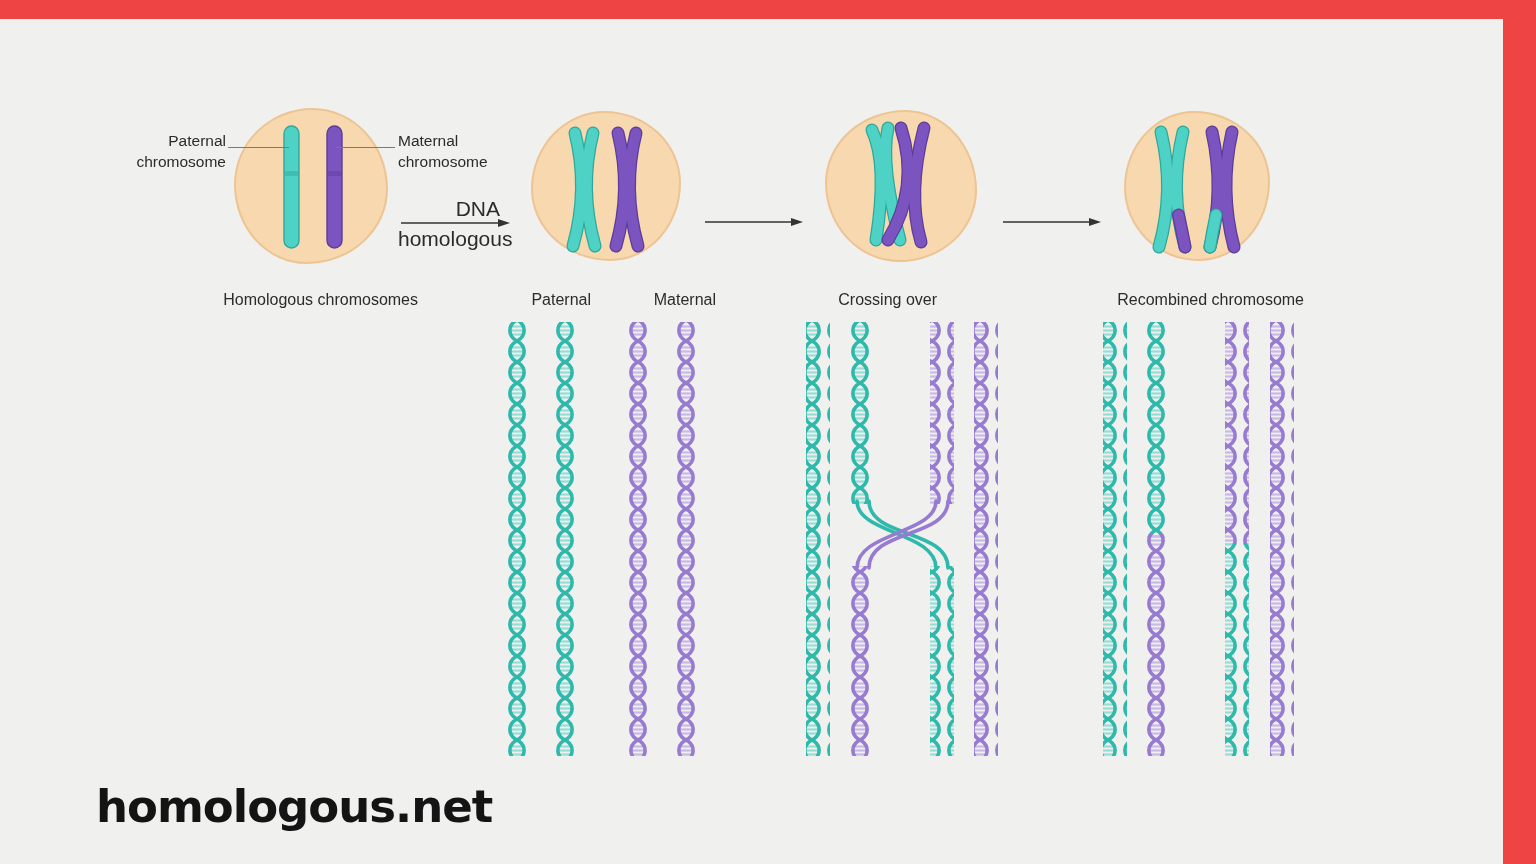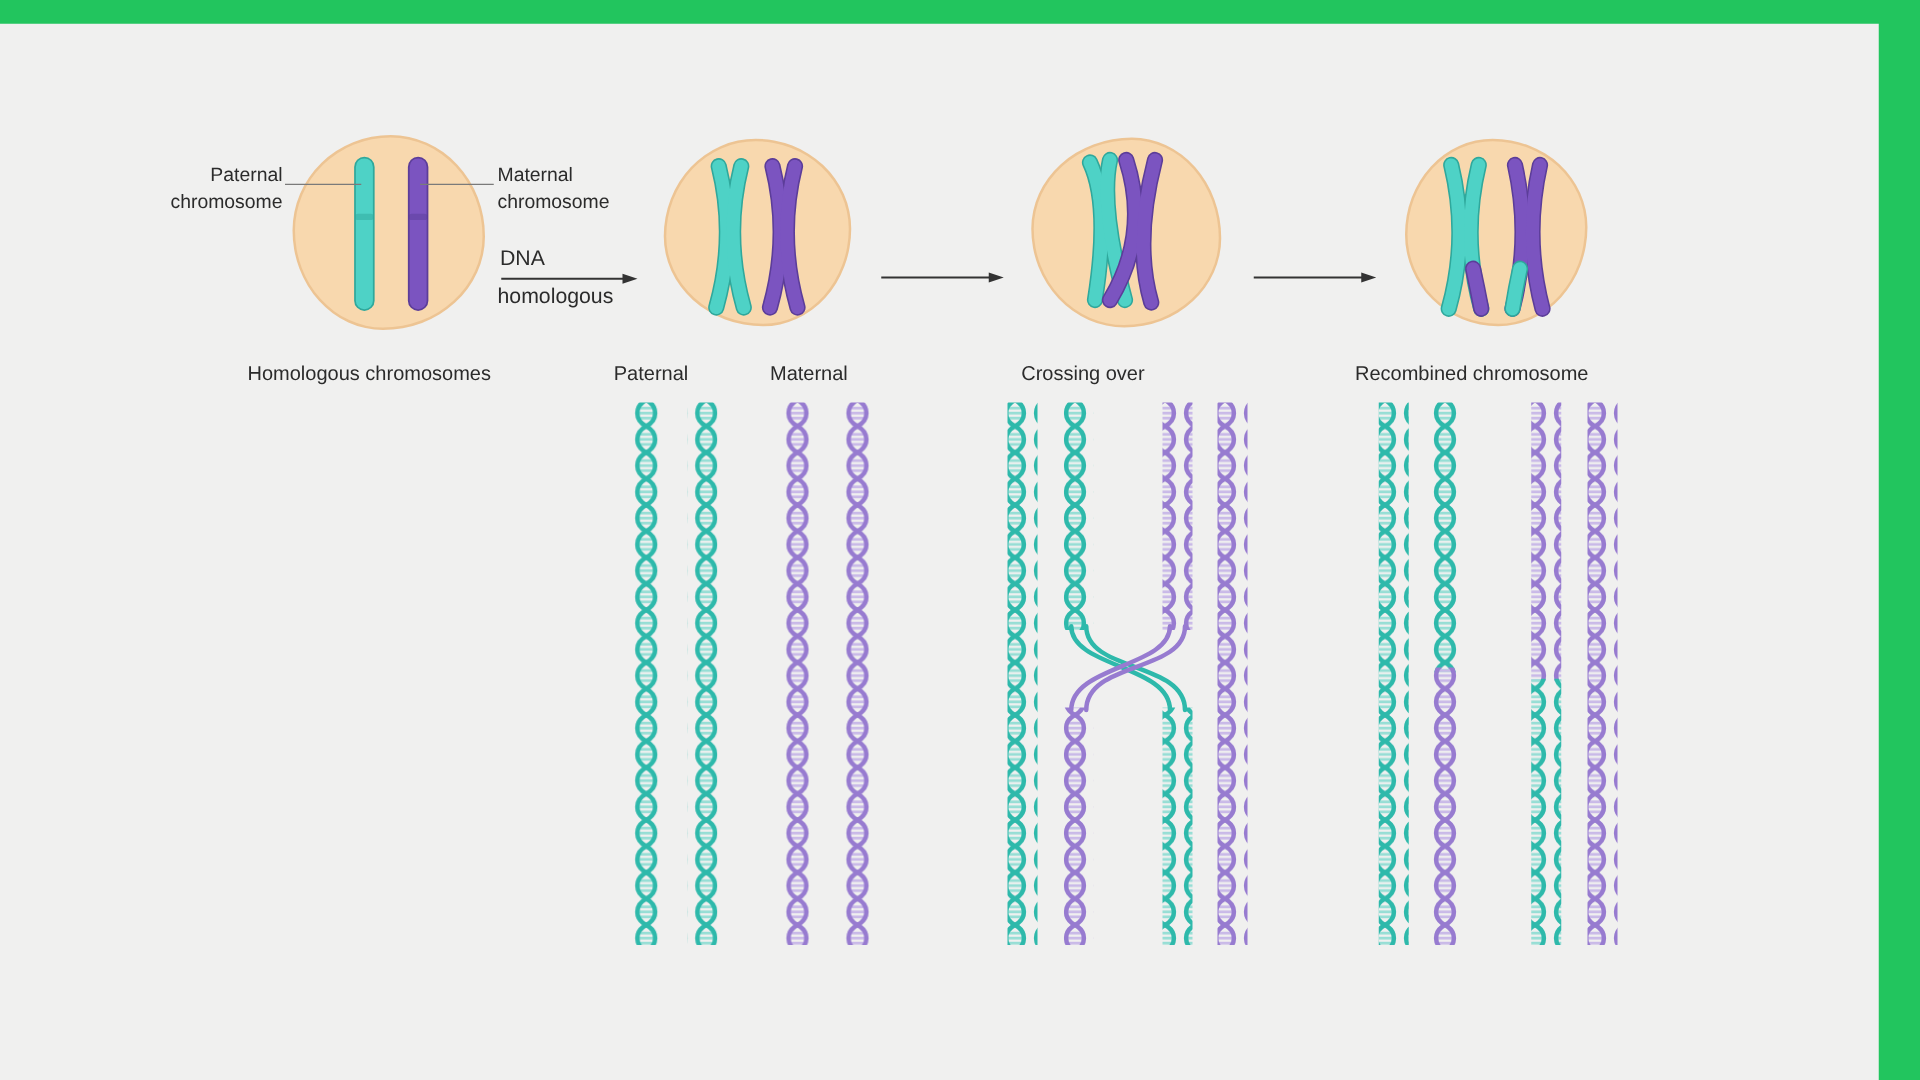--- a/index.html
+++ b/index.html
@@ -1,28 +1,28 @@
 <!DOCTYPE html>
 <html><head>
 <meta charset="utf-8">
 <style>
   html,body{margin:0;padding:0;background:#ffffff;}
-  .page{position:relative;width:1536px;height:864px;background:#22c55e;overflow:hidden;
+  .page{position:relative;width:1536px;height:864px;background:#ef4444;overflow:hidden;
         font-family:"Liberation Sans", sans-serif;}
   .panel{position:absolute;left:0;top:19px;width:1503px;height:845px;background:#f0f0ef;}
   .cell{position:absolute;background:#f8d8ae;border:2px solid #edc493;box-sizing:border-box;}
   .cell svg{position:absolute;left:0;top:0;}
   .blob1{border-radius:51% 49% 53% 47% / 49% 52% 48% 51%;}
   .blob2{border-radius:49% 51% 47% 53% / 52% 48% 52% 48%;}
   .blob3{border-radius:53% 47% 51% 49% / 48% 53% 47% 52%;}
   .blob4{border-radius:48% 52% 49% 51% / 51% 47% 53% 49%;}
   .callout{position:absolute;font-size:15.5px;line-height:21px;color:#2b2b2b;}
   .pointer-line{position:absolute;height:1px;background:#7a7a7a;z-index:5;}
-  .stage-label{position:absolute;top:291px;font-size:16px;color:#2b2b2b;text-align:left;}
-  .proc-label{position:absolute;font-size:17px;color:#2b2b2b;text-align:left;}
+  .stage-label{position:absolute;top:291px;font-size:16px;color:#2b2b2b;text-align:right;}
+  .proc-label{position:absolute;font-size:21px;color:#2b2b2b;text-align:right;}
   .arrow{position:absolute;}
   .dna{position:absolute;}
   .watermark{position:absolute;left:96px;top:780px;font-family:"DejaVu Sans", sans-serif;
              font-weight:800;font-size:45px;letter-spacing:-1px;color:#141414;}
   .hidden-defs{position:absolute;width:0;height:0;overflow:hidden;}
 </style>
 </head>
 <body>
 
 <div class="page">
@@ -214,13 +214,14 @@
 
   <svg class="dna" style="left:1096px;top:320px;" width="210" height="440">
     <rect x="7" y="2" width="24" height="434" fill="url(#hx-teal)"></rect>
     <rect x="49" y="2" width="24" height="216" fill="url(#hx-teal)"></rect>
     <rect x="49" y="214" width="24" height="222" fill="url(#hx-purple)"></rect>
     <rect x="129" y="2" width="24" height="223" fill="url(#hx-purple)"></rect>
     <rect x="129" y="223" width="24" height="213" fill="url(#hx-teal)"></rect>
     <rect x="174" y="2" width="24" height="434" fill="url(#hx-purple)"></rect>
   </svg>
 
+  <div class="watermark">homologous.net</div>
 </div>
 
 </body></html>

